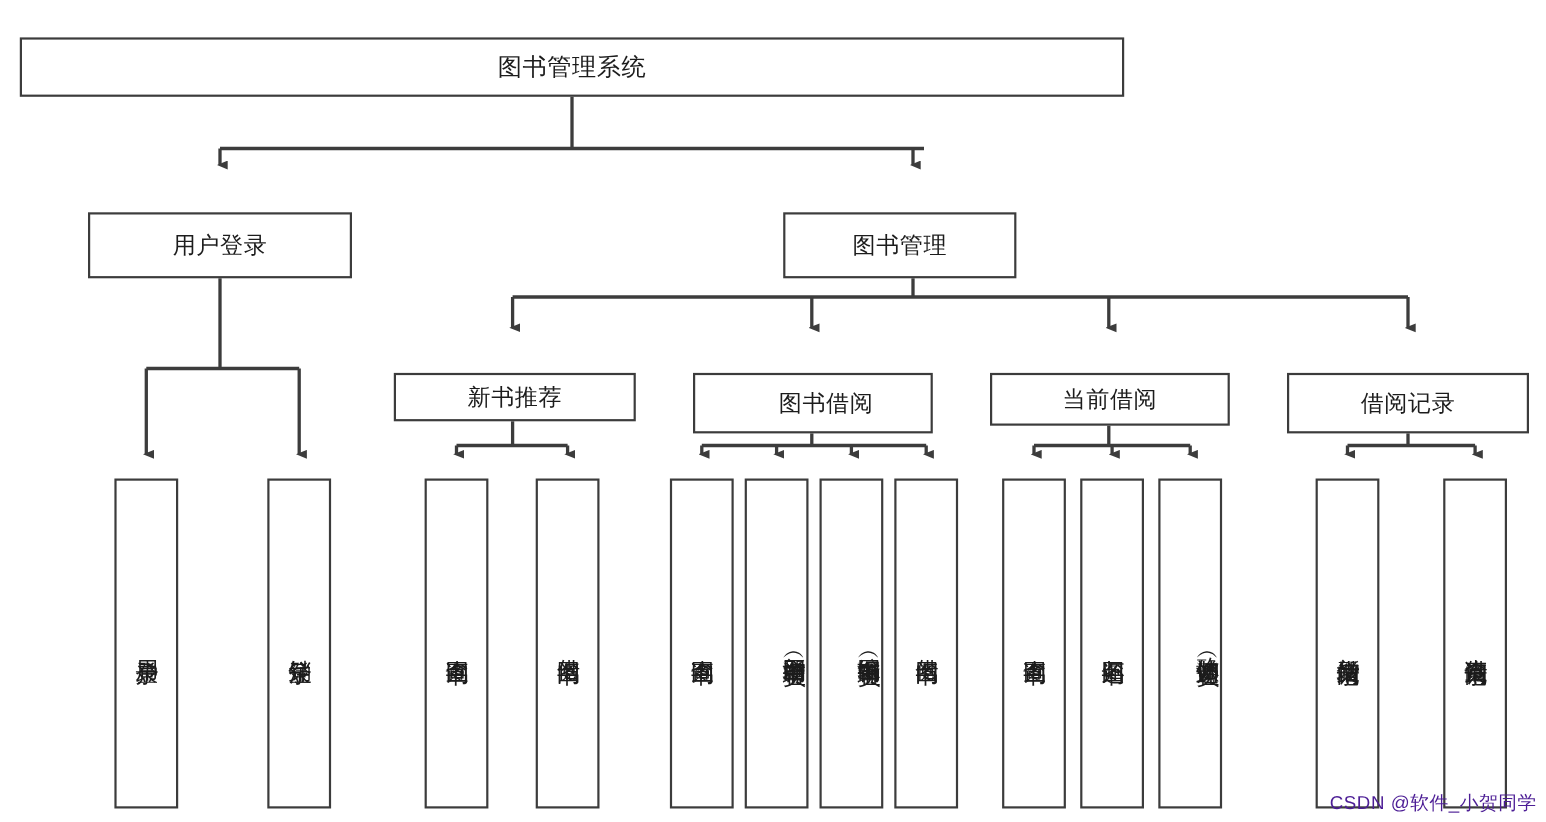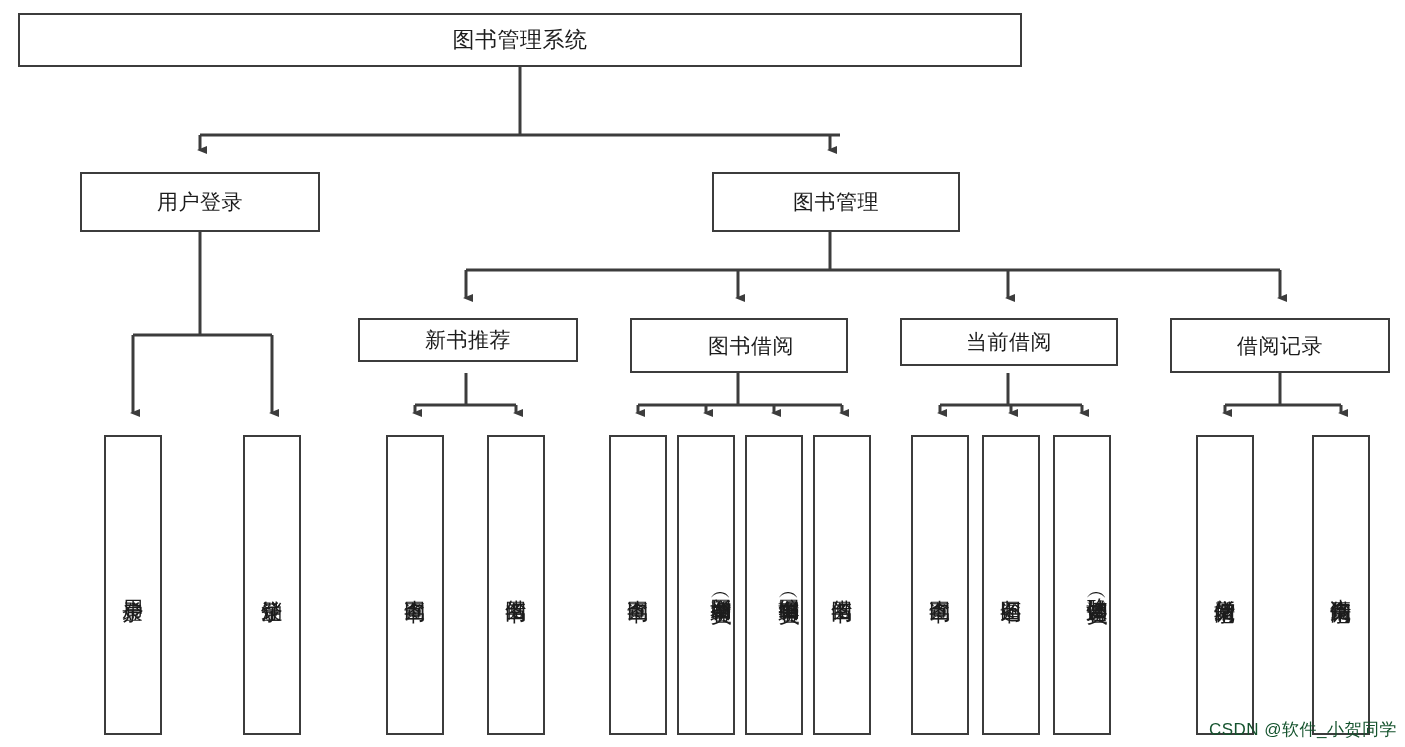--- a/index.html
+++ b/index.html
@@ -32,20 +32,21 @@
     display: flex;
     align-items: center;
     justify-content: center;
     color: #1c1c1c;
     z-index: 2;
   }
   .node-h {
     font-size: 21px;
     letter-spacing: 0.5px;
     white-space: nowrap;
+    margin-top: 21px;
   }
   .node-root {
     font-size: 22px;
   }
   .node-v {
     font-size: 21px;
     writing-mode: vertical-rl;
     text-orientation: upright;
     line-height: 1.12;
     letter-spacing: 1px;
@@ -54,21 +55,21 @@
     justify-content: center;
   }
   .node-v.short {
     align-items: center;
   }
   .watermark {
     position: absolute;
     right: 8px;
     bottom: 6px;
     font-size: 17px;
-    color: #14532d;
+    color: #4c1d95;
     white-space: nowrap;
     z-index: 5;
     letter-spacing: 0.5px;
   }
 </style>
 </head>
 <body>
 
 <div id="diagram-root">
 
@@ -119,21 +120,21 @@
       <path d="M1225,405 L1341,405"></path>
       <path d="M1225,405 L1225,413" marker-end="url(#arw)"></path>
       <path d="M1341,405 L1341,413" marker-end="url(#arw)"></path>
     </g>
   </svg>
 
   <div class="node node-h node-root" style="left:18px; top:13px; width:1004px; height:54px;">图书管理系统</div>
 
   <div class="node node-h" style="left:80px; top:172px; width:240px; height:60px;">用户登录</div>
 
-  <div class="node node-h" style="left:712px; top:172px; width:248px; height:60px;">图书管理</div>
+  <div class="node node-h" style="left:712px; top:172px; width:212px; height:60px;">图书管理</div>
 
   <div class="node node-h" style="left:358px; top:318px; width:220px; height:44px;">新书推荐</div>
 
   <div class="node node-h" style="left:630px; top:318px; width:218px; height:55px;padding-left:24px;">图书借阅</div>
 
   <div class="node node-h" style="left:900px; top:318px; width:218px; height:48px;">当前借阅</div>
 
   <div class="node node-h" style="left:1170px; top:318px; width:220px; height:55px;font-family:Liberation Serif, serif;">借阅记录</div>
 
   <div class="node node-v short" style="left:104px; top:435px; width:58px; height:300px;">用户登录</div>

